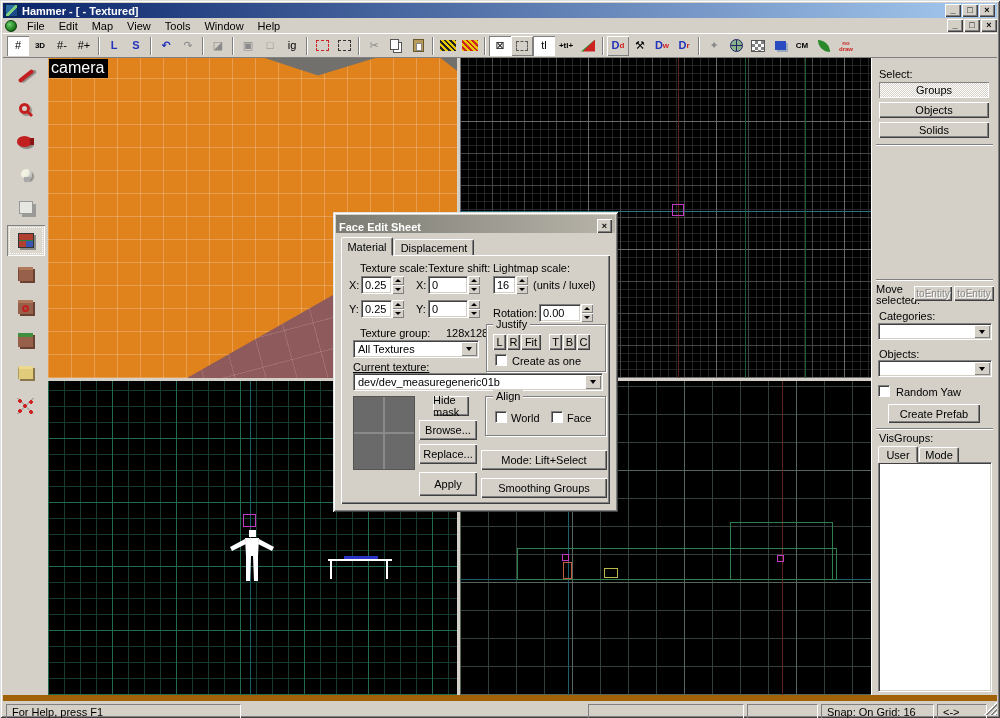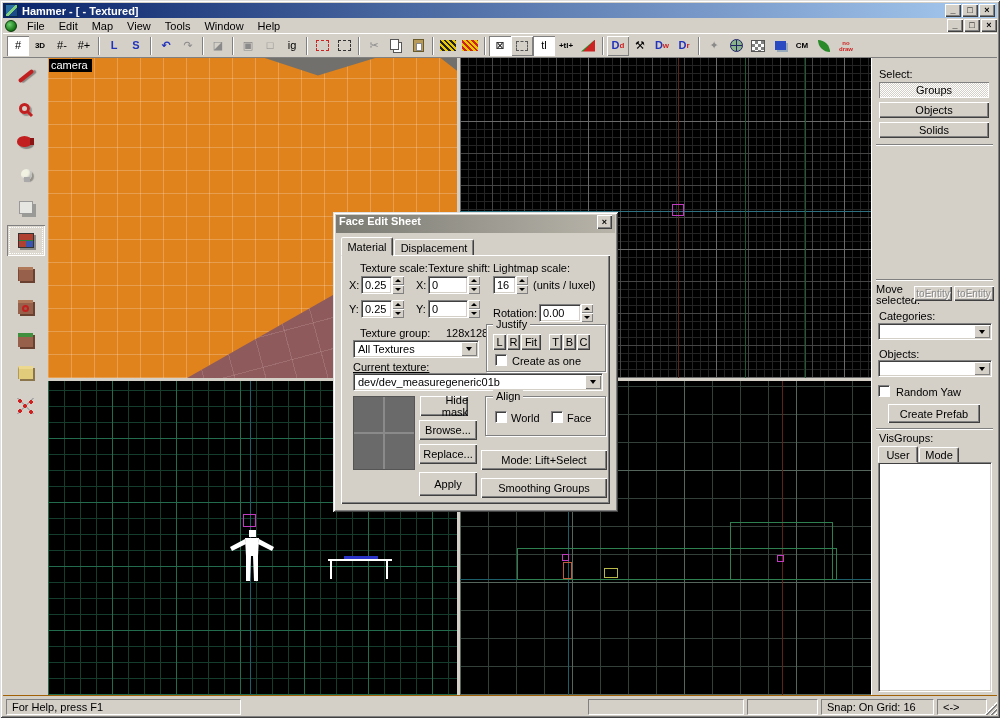--- a/index.html
+++ b/index.html
@@ -56,21 +56,21 @@
   .vp { position:absolute; background:#000; overflow:hidden; }
   .vp3d { background:#e0831d; }
   .wallgrid { position:absolute; inset:0;
     background-image: repeating-linear-gradient(90deg, rgba(255,255,255,.22) 0 1px, transparent 1px 23px),
                       repeating-linear-gradient(0deg, rgba(255,255,255,.22) 0 1px, transparent 1px 23px); }
   .floor3d { position:absolute; inset:0; background:#8f5a5c; clip-path:polygon(34% 100%,100% 52%,100% 100%);
     background-image: repeating-linear-gradient(75deg, rgba(255,230,230,.14) 0 1px, transparent 1px 30px),
                       repeating-linear-gradient(-15deg, rgba(255,230,230,.14) 0 1px, transparent 1px 30px); }
   .ceil1 { position:absolute; inset:0; background:#71706c; clip-path:polygon(53% 0,80% 0,66% 5.5%); }
   .ceil2 { position:absolute; inset:0; background:#71706c; clip-path:polygon(96% 0,100% 0,100% 4%); }
-  .camlabel { position:absolute; left:1px; top:1px; background:#000; color:#fff; padding:0 4px 1px 2px; font-size:11px; }
+  .camlabel { position:absolute; left:1px; top:1px; background:#000; color:#fff; padding:0 4px 1px 2px; font-size:16px; }
   .grid-fine { background-image:
       repeating-linear-gradient(90deg,#6a6a6a 0 1px,transparent 1px 128px),
       repeating-linear-gradient(0deg,#6a6a6a 0 1px,transparent 1px 128px),
       repeating-linear-gradient(90deg,#454545 0 1px,transparent 1px 32px),
       repeating-linear-gradient(0deg,#454545 0 1px,transparent 1px 32px),
       repeating-linear-gradient(90deg,#242424 0 1px,transparent 1px 8px),
       repeating-linear-gradient(0deg,#242424 0 1px,transparent 1px 8px); }
   .grid-green { background-image:
       repeating-linear-gradient(90deg,#226b4d 0 1px,transparent 1px 64px),
       repeating-linear-gradient(0deg,#226b4d 0 1px,transparent 1px 64px),
@@ -104,29 +104,29 @@
   .combo .arrowbtn { width:16px; align-self:stretch; background:#d4d0c8; margin:1px; display:flex; align-items:center; justify-content:center;
     box-shadow: inset 1px 1px 0 #fff, inset -1px -1px 0 #808080; }
   .arrowdown { width:0; height:0; border-left:3px solid transparent; border-right:3px solid transparent; border-top:4px solid #000; }
   .cb { position:absolute; width:12px; height:12px; background:#fff; border:1px solid; border-color:#808080 #fff #fff #808080;
     box-shadow: inset 1px 1px 0 #404040; }
   .tab { position:absolute; background:#d4d0c8; display:flex; align-items:center; justify-content:center;
     border:1px solid; border-color:#fff #404040 transparent #fff; border-radius:2px 2px 0 0; box-shadow: inset -1px 0 0 #808080; }
   .listbox { position:absolute; background:#fff; border:1px solid; border-color:#808080 #fff #fff #808080;
     box-shadow: inset 1px 1px 0 #404040, inset -1px -1px 0 #d4d0c8; }
   
-  .statusbar { position:absolute; left:3px; right:3px; bottom:3px; height:20px; background:#d4d0c8; border-top:1px solid #a16207; }
+  .statusbar { position:absolute; left:3px; right:3px; bottom:3px; height:20px; background:#d4d0c8; border-top:6px solid #a16207; }
   .pane { position:absolute; top:3px; height:16px; padding:1px 5px; border:1px solid; border-color:#808080 #fff #fff #808080; font-size:11px; white-space:nowrap; overflow:hidden; }
   .grip { position:absolute; right:0; bottom:0; width:13px; height:13px;
     background: linear-gradient(135deg, transparent 50%, #fff 50%, #fff 55%, #808080 55%, #808080 62%, transparent 62%, transparent 70%, #fff 70%, #fff 75%, #808080 75%, #808080 82%, transparent 82%, transparent 88%, #fff 88%, #fff 93%, #808080 93%); }
   
   .dialog { position:absolute; left:333px; top:212px; width:285px; height:300px; background:#d4d0c8;
     box-shadow: inset 1px 1px 0 #dfdfdf, inset -1px -1px 0 #404040, inset 2px 2px 0 #fff, inset -2px -2px 0 #808080; }
   .dlg-title { position:absolute; left:3px; top:3px; right:3px; height:18px; background:linear-gradient(to right,#7b7b73,#b8b4aa);
-    display:flex; align-items:flex-start; padding:0 3px; }
+    display:flex; align-items:flex-end; padding:0 3px; }
   .dlg-title .t { color:#fff; font-weight:bold; flex:1; }
   .dlabel { position:absolute; white-space:nowrap; }
   .field { position:absolute; background:#fff; border:1px solid; border-color:#808080 #fff #fff #808080;
     box-shadow: inset 1px 1px 0 #404040, inset -1px -1px 0 #d4d0c8; font-family:"Liberation Sans",sans-serif; font-size:11px; padding:0 3px; }
   input.field { height:18px; }
   .spin { position:absolute; width:12px; height:18px; display:flex; flex-direction:column; }
   .spin i { flex:1; background:#d4d0c8; box-shadow: inset 1px 1px 0 #fff, inset -1px -1px 0 #808080; display:flex; align-items:center; justify-content:center; }
   .aru { width:0;height:0;border-left:3px solid transparent;border-right:3px solid transparent;border-bottom:3px solid #000; }
   .ard { width:0;height:0;border-left:3px solid transparent;border-right:3px solid transparent;border-top:3px solid #000; }
   .groupbox { position:absolute; border:1px solid #808080; box-shadow: 1px 1px 0 #fff, inset 1px 1px 0 #fff; }
@@ -487,21 +487,21 @@
 
     <span class="dlabel" style="left:20px;top:149px;text-decoration:underline;">Current texture:</span>
     <div class="combo" style="left:20px;top:161px;width:250px;height:18px;">
       <span class="val">dev/dev_measuregeneric01b</span>
       <span class="arrowbtn">
           <i class="arrowdown"></i>
         </span>
     </div>
 
     <div class="preview"></div>
-    <div class="btn" style="left:87px;top:184px;width:48px;height:20px;text-align:right;">Hide mask</div>
+    <div class="btn" style="left:100px;top:184px;width:36px;height:20px;">Hide mask</div>
     <div class="btn" style="left:86px;top:208px;width:58px;height:20px;">Browse...</div>
     <div class="btn" style="left:86px;top:232px;width:58px;height:20px;">Replace...</div>
     <div class="btn" style="left:86px;top:260px;width:58px;height:24px;">Apply</div>
 
     <div class="groupbox" style="left:152px;top:184px;width:121px;height:40px;"></div>
     <span class="gb-legend" style="left:160px;top:178px;">Align</span>
     <div class="cb" style="left:162px;top:199px;"></div>
     <span class="dlabel" style="left:178px;top:200px;">World</span>
     <div class="cb" style="left:218px;top:199px;"></div>
     <span class="dlabel" style="left:234px;top:200px;">Face</span>

